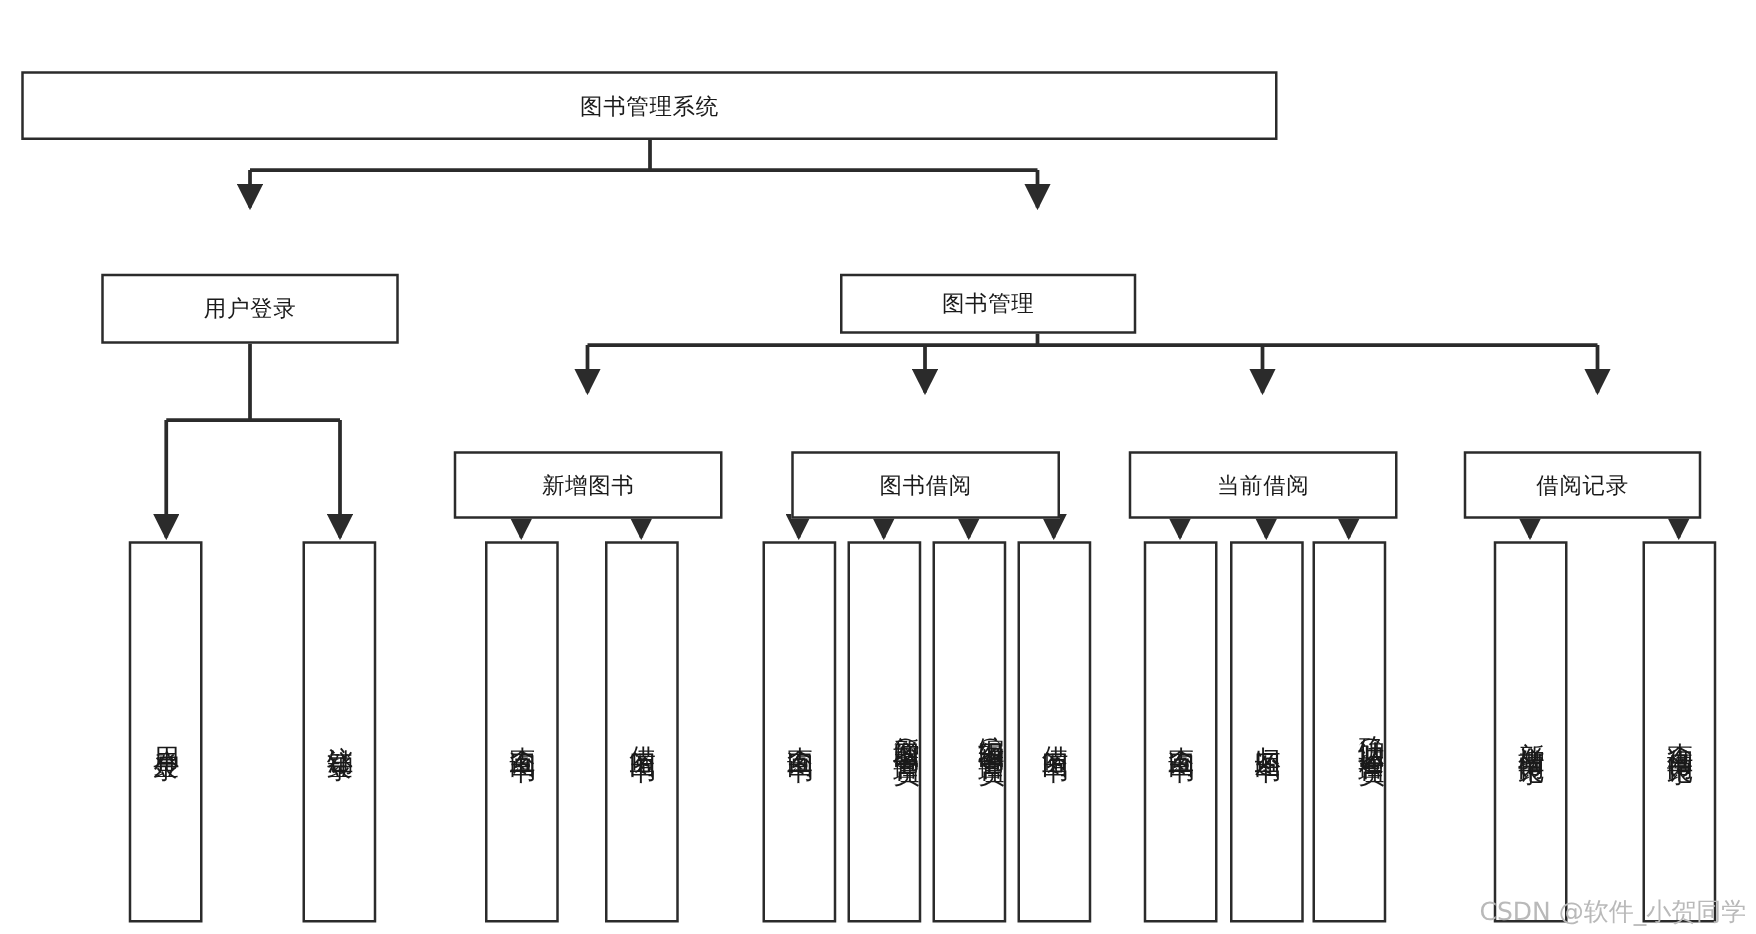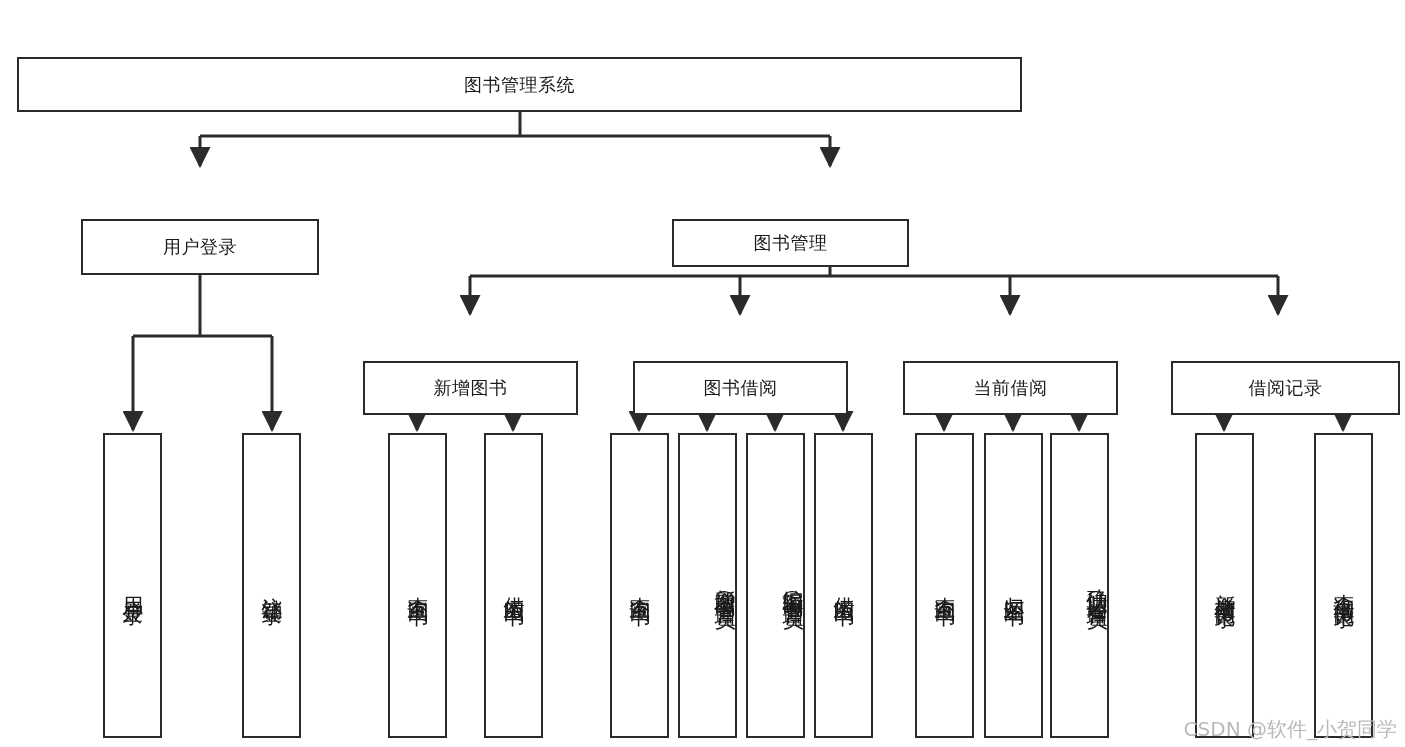--- a/index.html
+++ b/index.html
@@ -140,21 +140,21 @@
   </div>
 
   <div class="node h" style="left:903px; top:318px; width:215px; height:54px;">
     <span>当前借阅</span>
   </div>
 
   <div class="node h" style="left:633px; top:318px; width:215px; height:54px;">
     <span>图书借阅</span>
   </div>
 
-  <div class="node h" style="left:1171px; top:318px; width:229px; height:54px;">
+  <div class="node h" style="left:1171px; top:318px; width:190px; height:54px;">
     <span>借阅记录</span>
   </div>
 
   <div class="node v" style="left:103px; top:433px; width:59px; height:305px;">
     <span class="vtext">用户登录</span>
   </div>
 
   <div class="node v" style="left:242px; top:433px; width:59px; height:305px;">
     <span class="vtext">注销登录</span>
   </div>

